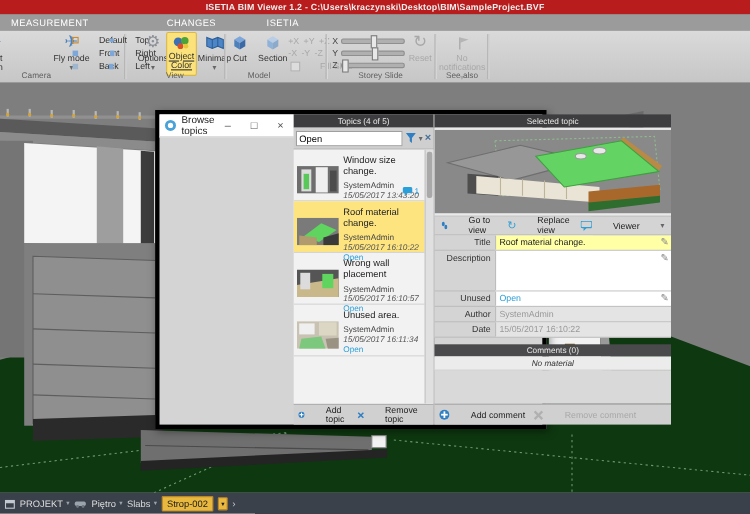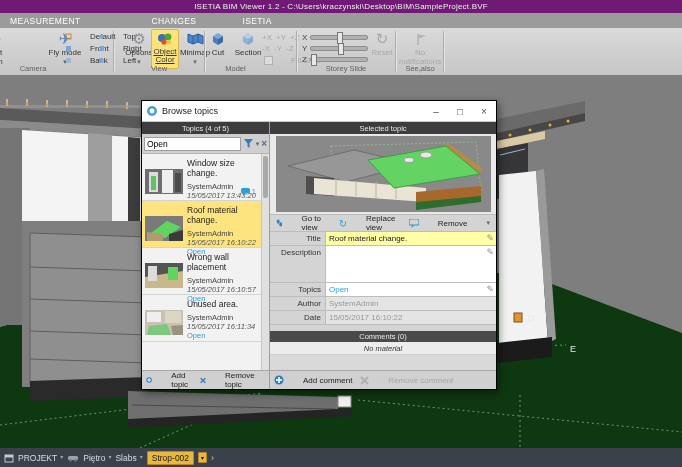--- a/index.html
+++ b/index.html
@@ -1,21 +1,21 @@
 <!DOCTYPE html>
 <html><head>
 <meta charset="utf-8">
 <style>
   html,body{margin:0;padding:0;}
   #screen{position:relative;width:682px;height:467px;overflow:hidden;
     font-family:"Liberation Sans",sans-serif;background:#7e7e7e;font-size:9px;color:#222;}
 
   
-  #titlebar{position:absolute;left:0;top:0;width:682px;height:13px;background:#701a75;
-    display:flex;align-items:center;justify-content:center;}
+  #titlebar{position:absolute;left:0;top:0;width:682px;height:13px;background:#b91c1c;
+    display:flex;align-items:center;justify-content:center;font-weight:bold;}
   #titlebar .ttext{color:#efefef;font-size:8px;letter-spacing:.2px;}
 
   
   #tabrow{position:absolute;left:0;top:13px;width:682px;height:15px;background:#9b9b9b;
     display:flex;align-items:center;}
   .rtab{color:#fff;font-size:8.5px;letter-spacing:.4px;padding:0 8px;}
   .rtab.t0{margin-left:2px;} .rtab.t1{margin-left:55px;} .rtab.t2{margin-left:30px;}
 
   
   #ribbon{position:absolute;left:0;top:28px;width:682px;height:47px;
@@ -35,22 +35,22 @@
   .track{position:relative;width:56px;height:3px;background:#b0b0b0;border:1px solid #8f8f8f;border-radius:2px;}
   .thumbk{position:absolute;top:-4px;width:4px;height:10px;background:#e8e8e8;border:1px solid #777;}
   .chk{width:7px;height:7px;border:1px solid #b0b0b0;background:#dcdcdc;display:inline-block;}
 
   
   #viewport{position:absolute;left:0;top:75px;width:682px;height:373px;}
   #scene{position:absolute;left:0;top:0;}
 
   
   #dialog{position:absolute;left:141px;top:100px;width:356px;height:290px;
-    background:#d4d4d4;border:1px solid #000000;box-shadow:2px 3px 8px rgba(0,0,0,.45);
-    display:flex;flex-direction:column;box-sizing:border-box;}
+    background:#d4d4d4;border:4px solid #000000;box-shadow:2px 3px 8px rgba(0,0,0,.45);
+    display:flex;flex-direction:row;box-sizing:border-box;}
   #dlg-title{height:20px;background:#fff;display:flex;align-items:center;border-bottom:1px solid #c9c9c9;}
   #dlg-title .dtext{font-size:9px;color:#222;margin-left:4px;flex:1;}
   .winbtn{width:24px;height:19px;display:flex;align-items:center;justify-content:center;color:#555;font-size:10px;}
   #dlg-body{flex:1;display:flex;min-height:0;}
   #left-panel{width:127px;display:flex;flex-direction:column;border-right:1px solid #9f9f9f;min-height:0;}
   #right-panel{flex:1;display:flex;flex-direction:column;min-height:0;}
   .panel-hdr{height:12px;background:#3d3d3f;color:#e8e8e8;font-size:7.5px;
     display:flex;align-items:center;justify-content:center;}
   
   #searchrow{height:17px;background:#cfcfcf;display:flex;align-items:center;padding:1px 2px;gap:2px;border-bottom:1px solid #b5b5b5;}
@@ -507,41 +507,41 @@
           </span>
           <span class="tbtn">
             <span style="color:#2f9fd4;font-size:10px;">↻</span>
             <span>Replace view</span>
           </span>
           <span class="tbtn">
             <svg width="10" height="9" viewBox="0 0 10 9">
               <rect x="0" y="0" width="10" height="6" rx="1.5" fill="none" stroke="#2f9fd4" stroke-width="1.2"></rect>
                 <polygon points="2.5,6 2.5,9 5.5,6" fill="#2f9fd4"></polygon>
             </svg>
-            <span>Remove</span>
+            <span>Viewer</span>
             <span class="caret">▾</span>
           </span>
         </div>
         <div id="form">
           <div class="frow">
             <div class="flabel">Title</div>
             <div class="fval yellow">
               <span>Roof material change.</span>
               <span class="pencil">✎</span>
             </div>
           </div>
           <div class="frow" style="height:36px;">
             <div class="flabel">Description</div>
             <div class="fval">
               <span></span>
               <span class="pencil">✎</span>
             </div>
           </div>
           <div class="frow">
-            <div class="flabel">Topics</div>
+            <div class="flabel">Unused</div>
             <div class="fval link">
               <span>Open</span>
               <span class="pencil">✎</span>
             </div>
           </div>
           <div class="frow">
             <div class="flabel">Author</div>
             <div class="fval disabled">
               <span>SystemAdmin</span>
             </div>

